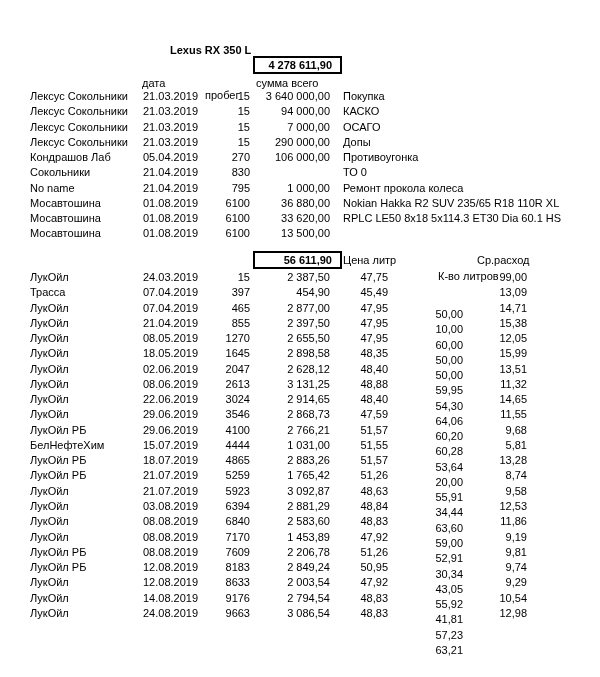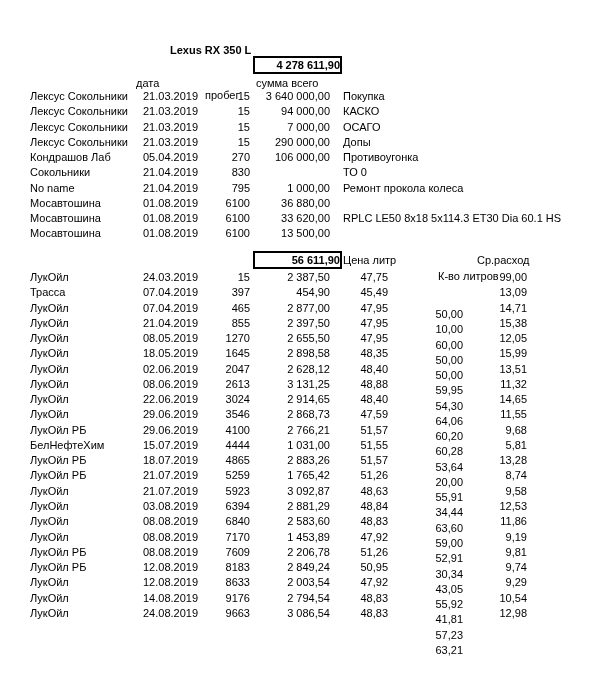--- a/index.html
+++ b/index.html
@@ -13,26 +13,26 @@
     overflow:hidden;
   }
   .title{
     position:absolute;left:170px;top:44px;
     font-weight:bold;white-space:pre;
   }
   .total-box{
     position:absolute;left:253px;width:89px;height:18px;
     border:2px solid #000;box-sizing:border-box;
     font-weight:bold;text-align:right;
-    padding-right:0;line-height:14px;white-space:pre;
+    padding-right:8px;line-height:14px;white-space:pre;
   }
   #box1{top:56px;}
   #box2{top:251px;}
   .hdr{position:absolute;height:15px;line-height:15px;white-space:pre;}
-  #h-date{left:136px;top:76px;}
+  #h-date{left:142px;top:76px;}
   #h-odo{left:205px;top:88px;}
   #h-sum{left:256px;top:76px;}
   #h-price{left:343px;top:253px;}
   #h-liters{left:407px;top:269px;padding-left:31px;}
   #h-cons{left:477px;top:253px;}
   .tbl{position:absolute;left:30px;}
   #t1{top:89px;}
   #t2{top:270px;}
   .row{display:flex;height:15.27px;line-height:15.27px;white-space:pre;}
   .c{display:block;overflow:visible;}
@@ -114,20 +114,21 @@
         <span class="c c-odo">795</span>
         <span class="c c-sum">1 000,00</span>
         <span class="c c-note">Ремонт прокола колеса</span>
       </div>
 
       <div class="row">
         <span class="c c-vendor">Мосавтошина</span>
         <span class="c c-date">01.08.2019</span>
         <span class="c c-odo">6100</span>
         <span class="c c-sum">36 880,00</span>
+        <span class="c c-note">Nokian Hakka R2 SUV 235/65 R18 110R XL</span>
       </div>
 
       <div class="row">
         <span class="c c-vendor">Мосавтошина</span>
         <span class="c c-date">01.08.2019</span>
         <span class="c c-odo">6100</span>
         <span class="c c-sum">33 620,00</span>
         <span class="c c-note">RPLC LE50 8x18 5x114.3 ET30 Dia 60.1 HS</span>
       </div>
 

